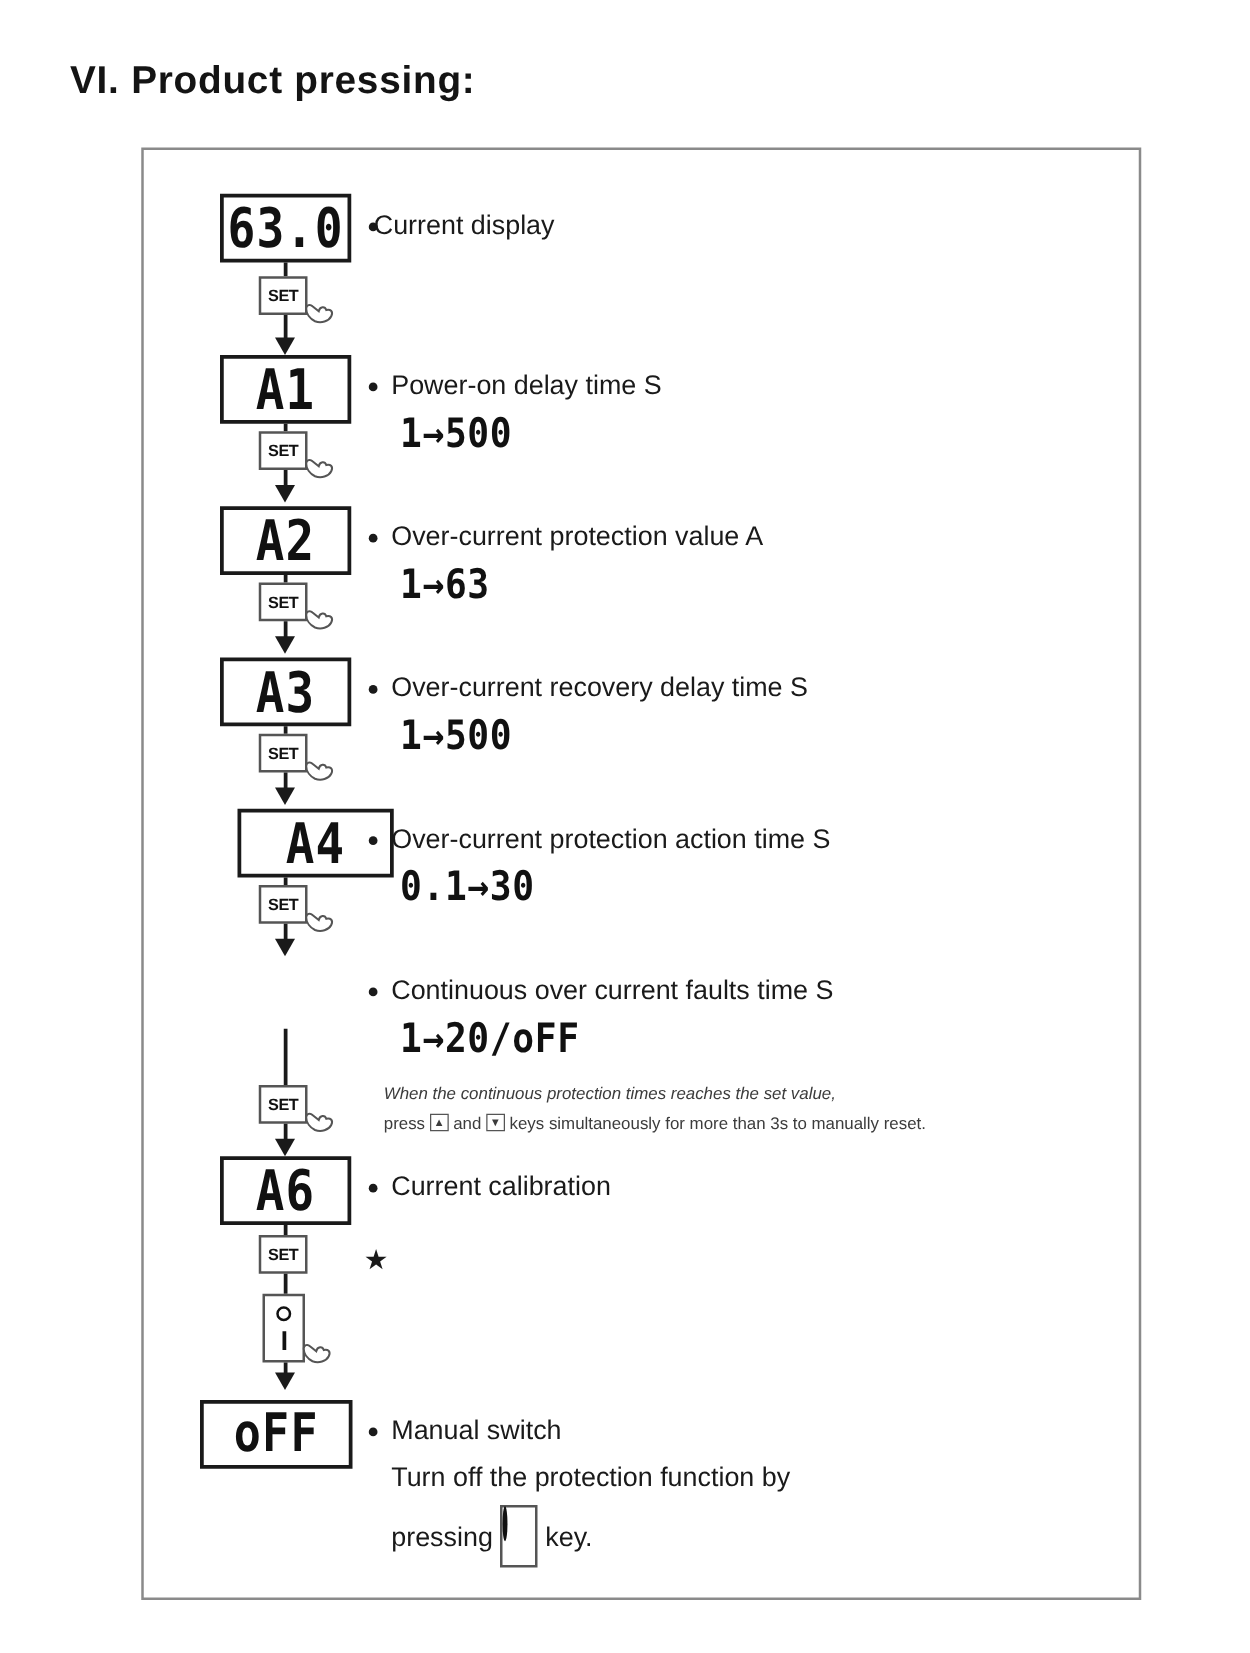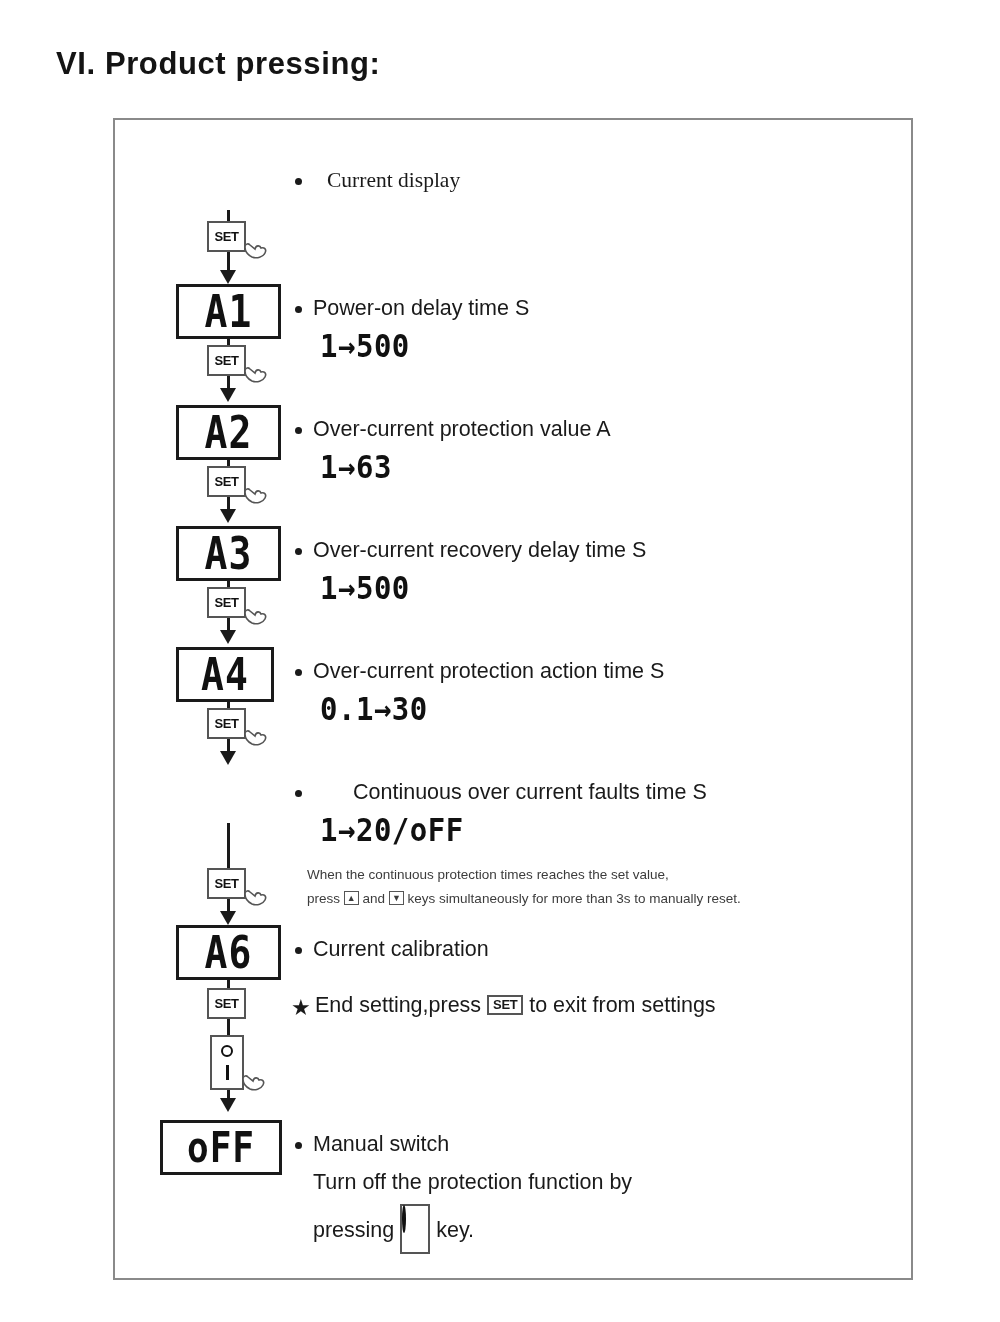--- a/index.html
+++ b/index.html
@@ -212,22 +212,25 @@
   .inline-oi .oi-i { margin: 4px auto 0 auto; }
 </style>
 </head>
 <body>
 
 <div id="page-title">VI. Product pressing:</div>
 
 <div id="panel">
   <div id="flow">
 
+    <div class="seg-box" style="left:61px; top:35px; width:105px; height:55px;">
+      <span class="seg-text" style="font-size:37px;">63.0</span>
+    </div>
     <div class="bullet" style="left:180px; top:58px;"></div>
-    <div class="desc" style="left:212px; top:47px;font-family:Liberation Serif, serif;">Current display</div>
+    <div class="desc" style="left:184px; top:47px;">Current display</div>
 
     <div class="conn" style="left:112px; top:90px; height:28px;"></div>
     <div class="set-key" style="left:92px; top:101px; width:39px; height:31px;">SET</div>
     <div class="conn" style="left:112px; top:132px; height:22px;"></div>
     <div class="arrow" style="left:105px; top:150px;"></div>
     <svg class="hand-icon" style="left:126px; top:116px;" width="28" height="26" viewBox="0 0 28 26">
       <path d="M4 11 C4 8, 7 7, 9 9 L14 13 C15 9, 19 9, 20 12 C23 11, 26 13, 24 17 C22 21, 16 23, 11 21 C7 19, 4 15, 4 11 Z" fill="#ffffff" stroke="#555" stroke-width="1.6"></path>
     </svg>
 
     <div class="seg-box" style="left:61px; top:164px; width:105px; height:55px;">
@@ -268,71 +271,66 @@
     <div class="range" style="left:205px; top:449px;">1→500</div>
 
     <div class="conn" style="left:112px; top:461px; height:22px;"></div>
     <div class="set-key" style="left:92px; top:467px; width:39px; height:31px;">SET</div>
     <div class="conn" style="left:112px; top:498px; height:16px;"></div>
     <div class="arrow" style="left:105px; top:510px;"></div>
     <svg class="hand-icon" style="left:126px; top:482px;" width="28" height="26" viewBox="0 0 28 26">
       <path d="M4 11 C4 8, 7 7, 9 9 L14 13 C15 9, 19 9, 20 12 C23 11, 26 13, 24 17 C22 21, 16 23, 11 21 C7 19, 4 15, 4 11 Z" fill="#ffffff" stroke="#555" stroke-width="1.6"></path>
     </svg>
 
-    <div class="seg-box" style="left:61px; top:527px; width:98px; height:55px;">
+    <div class="seg-box" style="left:75px; top:527px; width:125px; height:55px;">
       <span class="seg-text" style="font-size:38px;">A4</span>
     </div>
     <div class="bullet" style="left:180px; top:549px;"></div>
     <div class="desc" style="left:198px; top:538px;">Over-current protection action time S</div>
     <div class="range" style="left:205px; top:570px;">0.1→30</div>
 
     <div class="conn" style="left:112px; top:582px; height:22px;"></div>
     <div class="set-key" style="left:92px; top:588px; width:39px; height:31px;">SET</div>
     <div class="conn" style="left:112px; top:619px; height:16px;"></div>
     <div class="arrow" style="left:105px; top:631px;"></div>
     <svg class="hand-icon" style="left:126px; top:603px;" width="28" height="26" viewBox="0 0 28 26">
       <path d="M4 11 C4 8, 7 7, 9 9 L14 13 C15 9, 19 9, 20 12 C23 11, 26 13, 24 17 C22 21, 16 23, 11 21 C7 19, 4 15, 4 11 Z" fill="#ffffff" stroke="#555" stroke-width="1.6"></path>
     </svg>
 
     <div class="bullet" style="left:180px; top:670px;"></div>
-    <div class="desc" style="left:198px; top:659px;margin-left:40px;">Continuous over current faults time S</div>
+    <div class="desc" style="left:198px; top:659px;">Continuous over current faults time S</div>
     <div class="range" style="left:205px; top:691px;">1→20/oFF</div>
 
     <div class="conn" style="left:112px; top:703px; height:53px;"></div>
     <div class="set-key" style="left:92px; top:748px; width:39px; height:31px;">SET</div>
     <div class="conn" style="left:112px; top:779px; height:16px;"></div>
     <div class="arrow" style="left:105px; top:791px;"></div>
     <svg class="hand-icon" style="left:126px; top:763px;" width="28" height="26" viewBox="0 0 28 26">
       <path d="M4 11 C4 8, 7 7, 9 9 L14 13 C15 9, 19 9, 20 12 C23 11, 26 13, 24 17 C22 21, 16 23, 11 21 C7 19, 4 15, 4 11 Z" fill="#ffffff" stroke="#555" stroke-width="1.6"></path>
     </svg>
 
-    <div class="note" style="left:192px; top:745px;">When the continuous protection times reaches the set value,</div>
+    <div class="note" style="left:192px; top:745px;font-style:italic;">When the continuous protection times reaches the set value,</div>
     <div class="note" style="left:192px; top:769px;">
       <span>press</span>
       <span class="mini-key">▲</span>
       <span>and</span>
       <span class="mini-key">▼</span>
       <span>keys simultaneously for more than 3s to manually reset.</span>
     </div>
 
     <div class="seg-box" style="left:61px; top:805px; width:105px; height:55px;">
       <span class="seg-text" style="font-size:38px;">A6</span>
     </div>
     <div class="bullet" style="left:180px; top:827px;"></div>
     <div class="desc" style="left:198px; top:816px;">Current calibration</div>
 
     <div class="conn" style="left:112px; top:860px; height:15px;"></div>
     <div class="set-key" style="left:92px; top:868px; width:39px; height:31px;">SET</div>
 
     <div class="star" style="left:176px; top:877px;">★</div>
-    <div class="desc" style="left:200px; top:872px;">
-      <span>End setting,press</span>
-      <span class="inline-set">SET</span>
-      <span>to exit from settings</span>
-    </div>
 
     <div class="conn" style="left:112px; top:899px; height:22px;"></div>
 
     <div class="oi-key" style="left:95px; top:915px; width:34px; height:55px;"></div>
 
     <div style="position:absolute; left:106px; top:925px; width:12px; height:12px; border:2.4px solid #111; border-radius:50%; box-sizing:border-box;"></div>
     <div style="position:absolute; left:110.5px; top:945px; width:3px; height:15px; background:#111;"></div>
 
     <div class="conn" style="left:112px; top:970px; height:12px;"></div>
     <div class="arrow" style="left:105px; top:978px;"></div>

